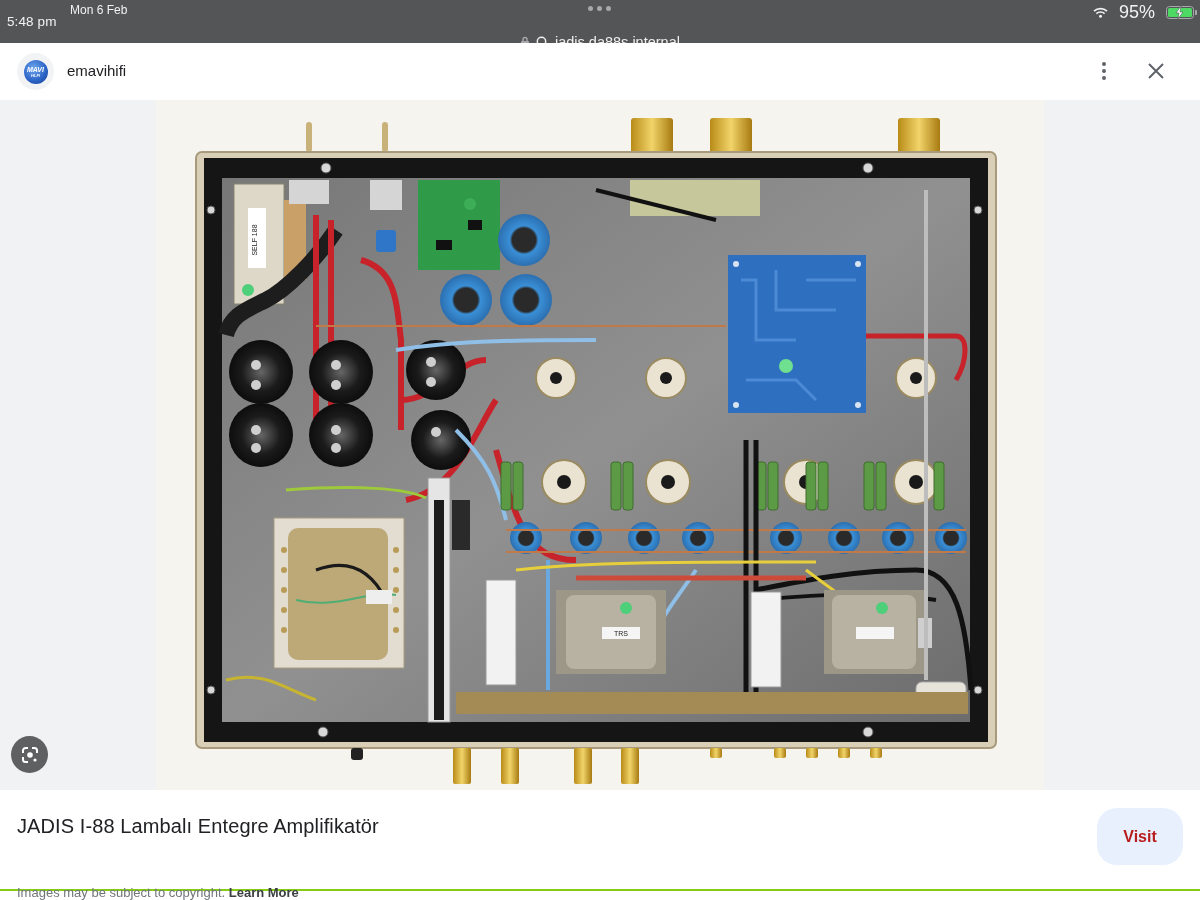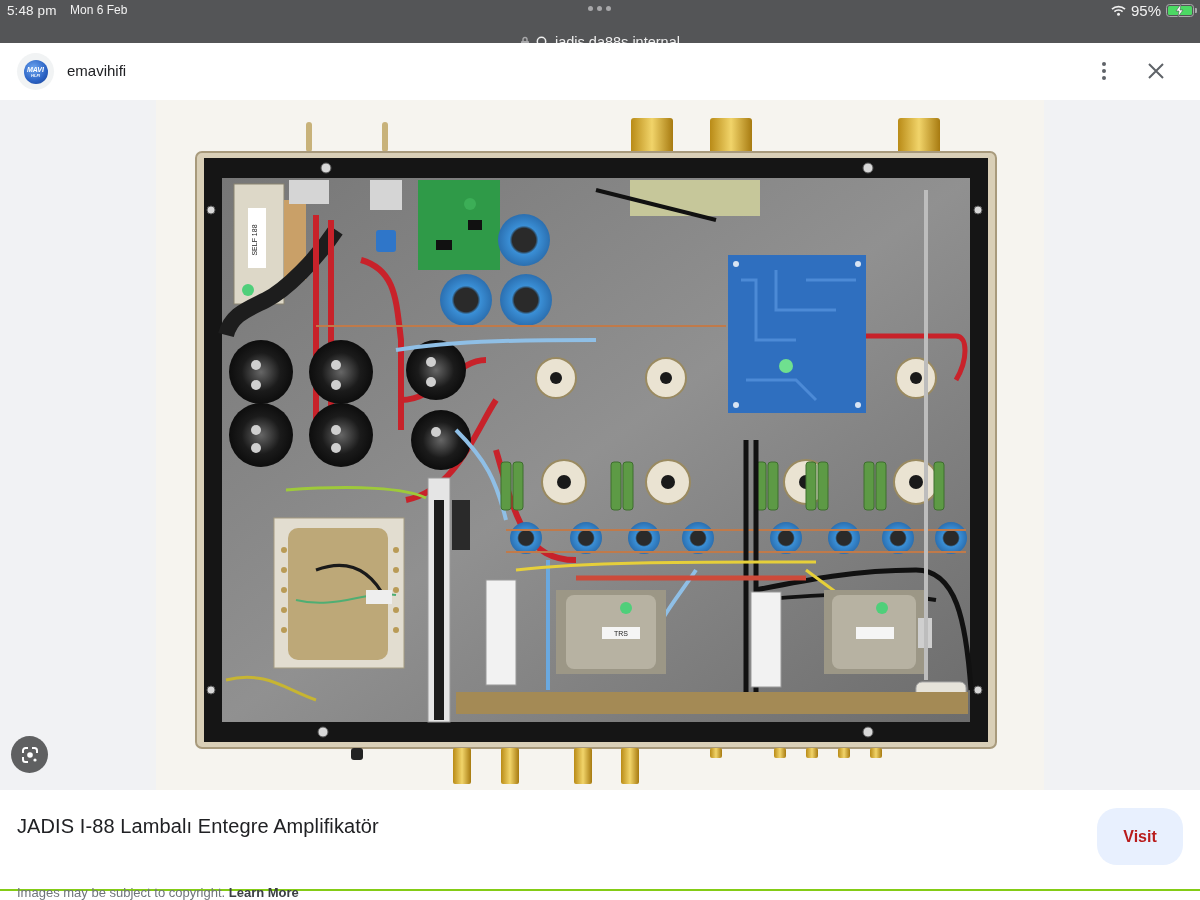--- a/index.html
+++ b/index.html
@@ -4,27 +4,27 @@
 <style>
   * { box-sizing: border-box; margin: 0; padding: 0; }
   html, body { width: 1200px; height: 900px; overflow: hidden; background: #ffffff; }
   body { font-family: "Liberation Sans", "DejaVu Sans", sans-serif; position: relative; }
 
   
   .statusbar {
     position: absolute; left: 0; top: 0; width: 1200px; height: 43px;
     background: #545557; color: #f2f2f2;
   }
-  .statusbar .time { position: absolute; left: 7px; top: 3px; font-size: 13.5px; letter-spacing: 0.1px; }
+  .statusbar .time { position: absolute; left: 7px; top: 14px; font-size: 13.5px; letter-spacing: 0.1px; }
   .statusbar .date { position: absolute; left: 70px; top: 3px; font-size: 12px; }
   .statusbar .dots { position: absolute; left: 588px; top: 6px; display: flex; gap: 4px; }
   .statusbar .dots span { width: 5px; height: 5px; border-radius: 50%; background: #a8a8aa; display: block; }
   .statusbar .url { position: absolute; left: 520px; top: 22px; height: 18px; display: flex; align-items: center; gap: 6px; font-size: 14.5px; color: #f0f0f0; margin-top: 11px; }
   .statusbar .url svg { display: block; }
-  .statusbar .right { position: absolute; right: 6px; top: 2px; display: flex; align-items: center; gap: 5px; font-size: 15px; }
+  .statusbar .right { position: absolute; right: 6px; top: 2px; display: flex; align-items: center; gap: 11px; font-size: 18px; }
   .battery { width: 28px; height: 13px; border: 1.5px solid #a9a9ab; border-radius: 3.5px; position: relative; padding: 1px; }
   .battery .fill { width: 100%; height: 100%; background: #4cd964; border-radius: 1.5px; }
   .battery .nub { position: absolute; right: -4px; top: 3px; width: 2px; height: 5px; background: #a9a9ab; border-radius: 0 1px 1px 0; }
   .battery svg { position: absolute; left: 8px; top: -1px; }
 
   
   .header { position: absolute; left: 0; top: 43px; width: 1200px; height: 57px; background: #ffffff; }
   .site-icon { position: absolute; left: 17px; top: 10px; width: 37px; height: 37px; border-radius: 50%; background: #f1f3f4; display: flex; align-items: center; justify-content: center; }
   .site-icon .logo { width: 24px; height: 24px; border-radius: 50%; background: radial-gradient(circle at 40% 35%, #6fa7f0 0%, #2a62c4 60%, #1a3f8f 100%); color: #fff; font-size: 7px; font-weight: bold; display: flex; flex-direction: column; align-items: center; justify-content: center; line-height: 7px; font-style: italic; }
   .site-icon .logo small { font-size: 4px; line-height: 5px; }

